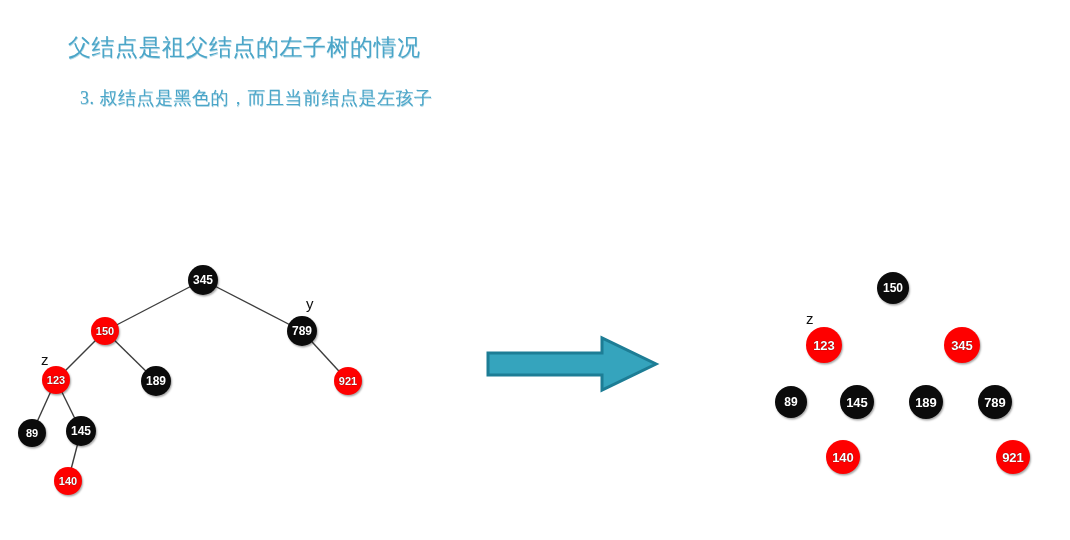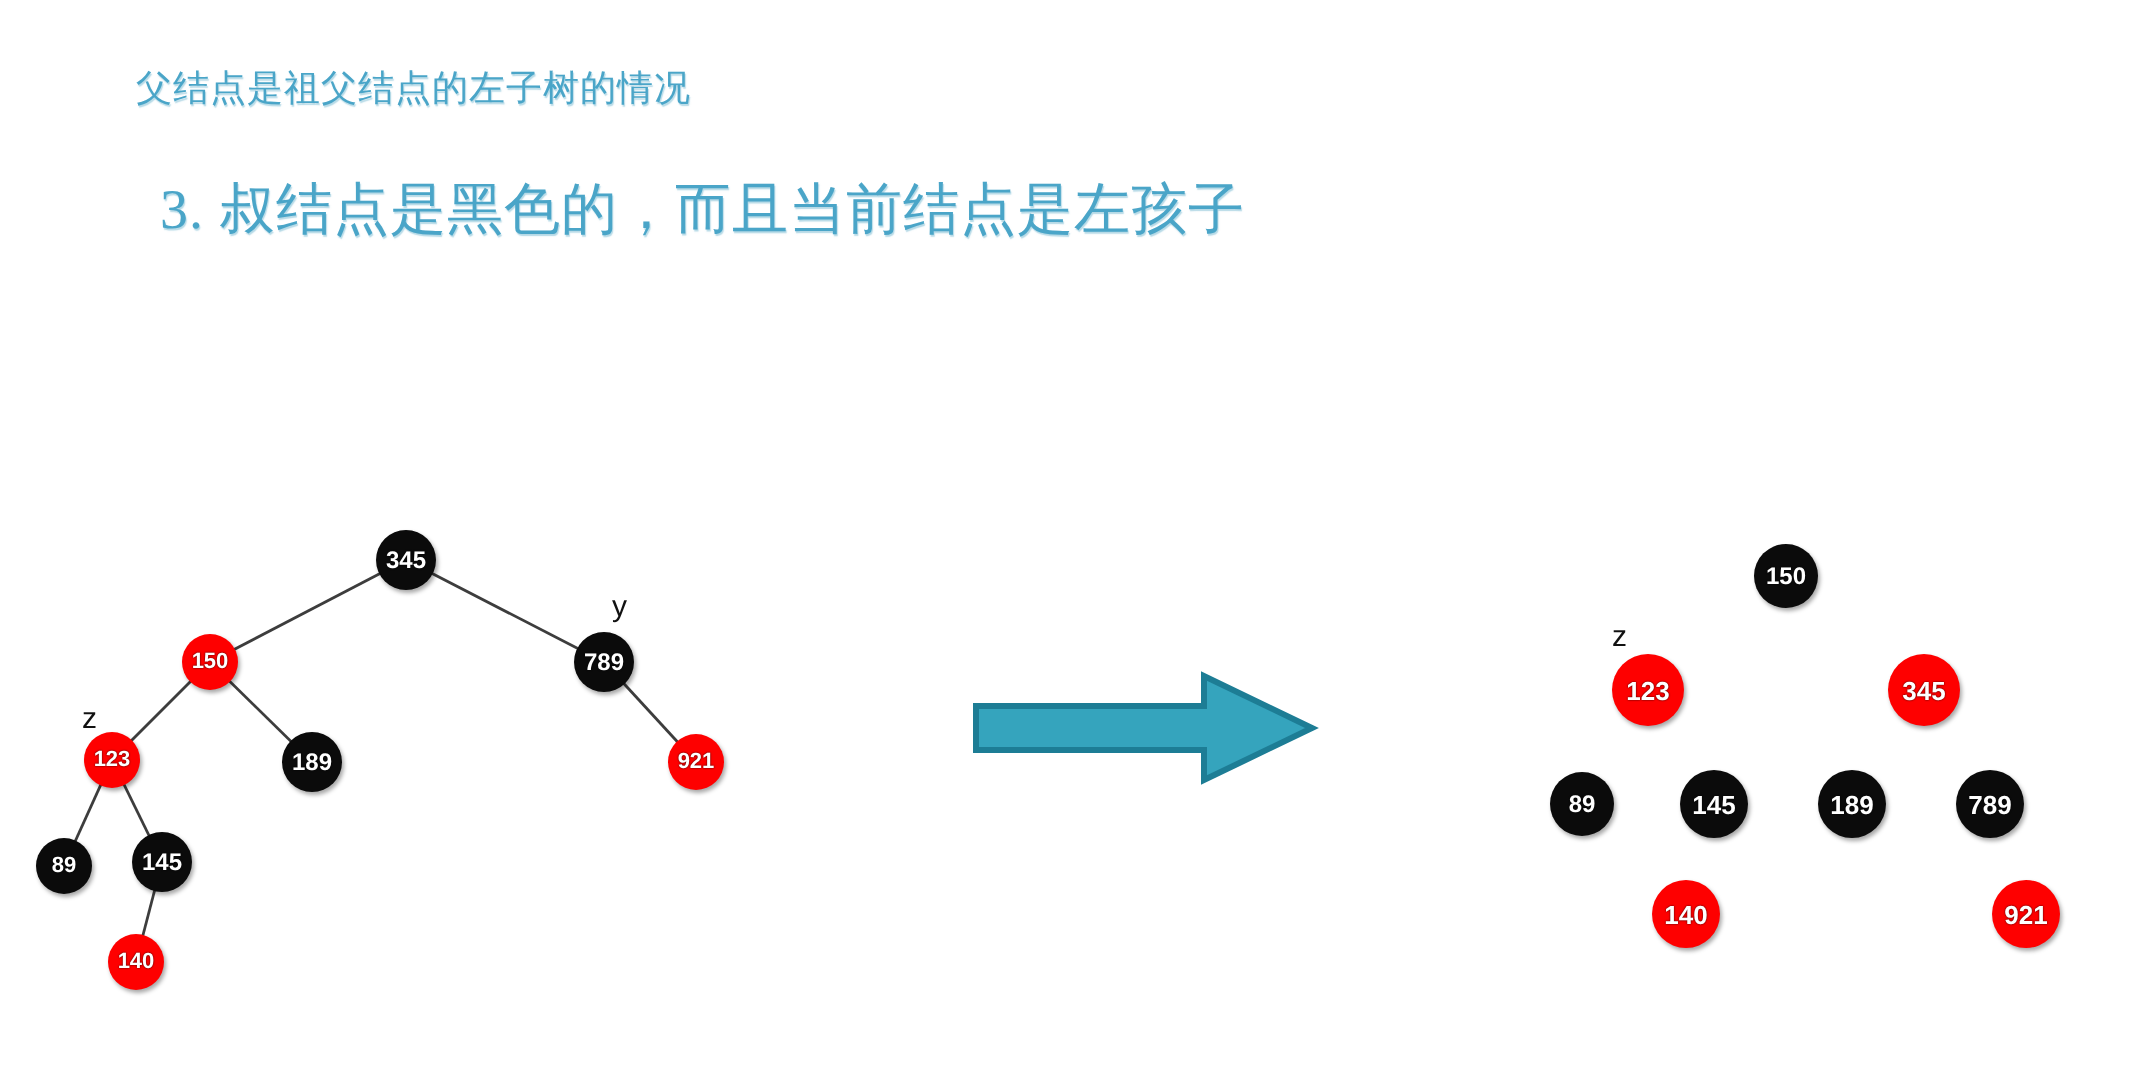--- a/index.html
+++ b/index.html
@@ -25,28 +25,28 @@
   .heading-line {
     color: #4aa5c8;
     font-family: "Liberation Serif", serif;
     white-space: nowrap;
     text-shadow: 0.5px 0.8px 0.6px rgba(120,185,210,0.55);
   }
   #heading-line-1 {
     position: absolute;
     left: 68px;
     top: 32px;
-    font-size: 18px;
+    font-size: 23px;
     letter-spacing: 0.5px;
   }
   #heading-line-2 {
     position: absolute;
     left: 80px;
     top: 86px;
-    font-size: 28px;
+    font-size: 18px;
     letter-spacing: 0.5px;
   }
 
   
   .tree-canvas {
     position: absolute;
     top: 0;
     left: 0;
   }
   .tree-wrap {

